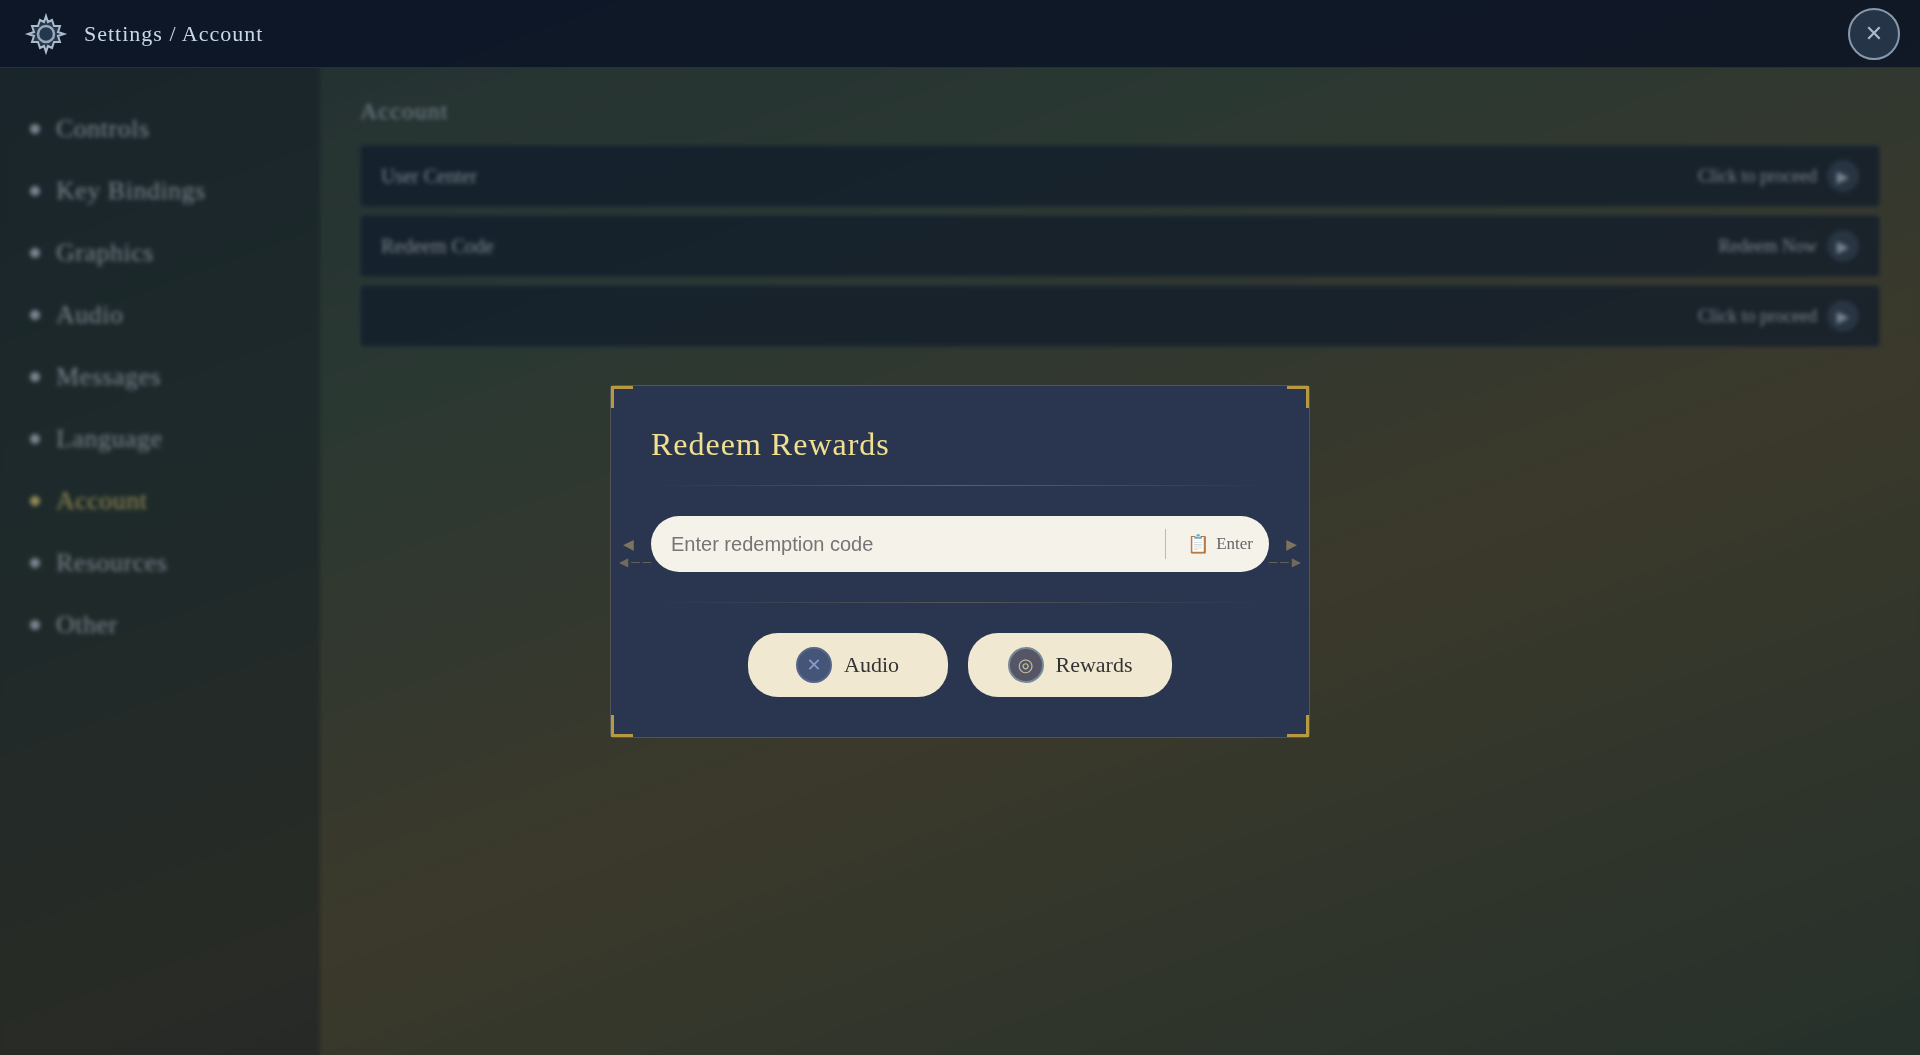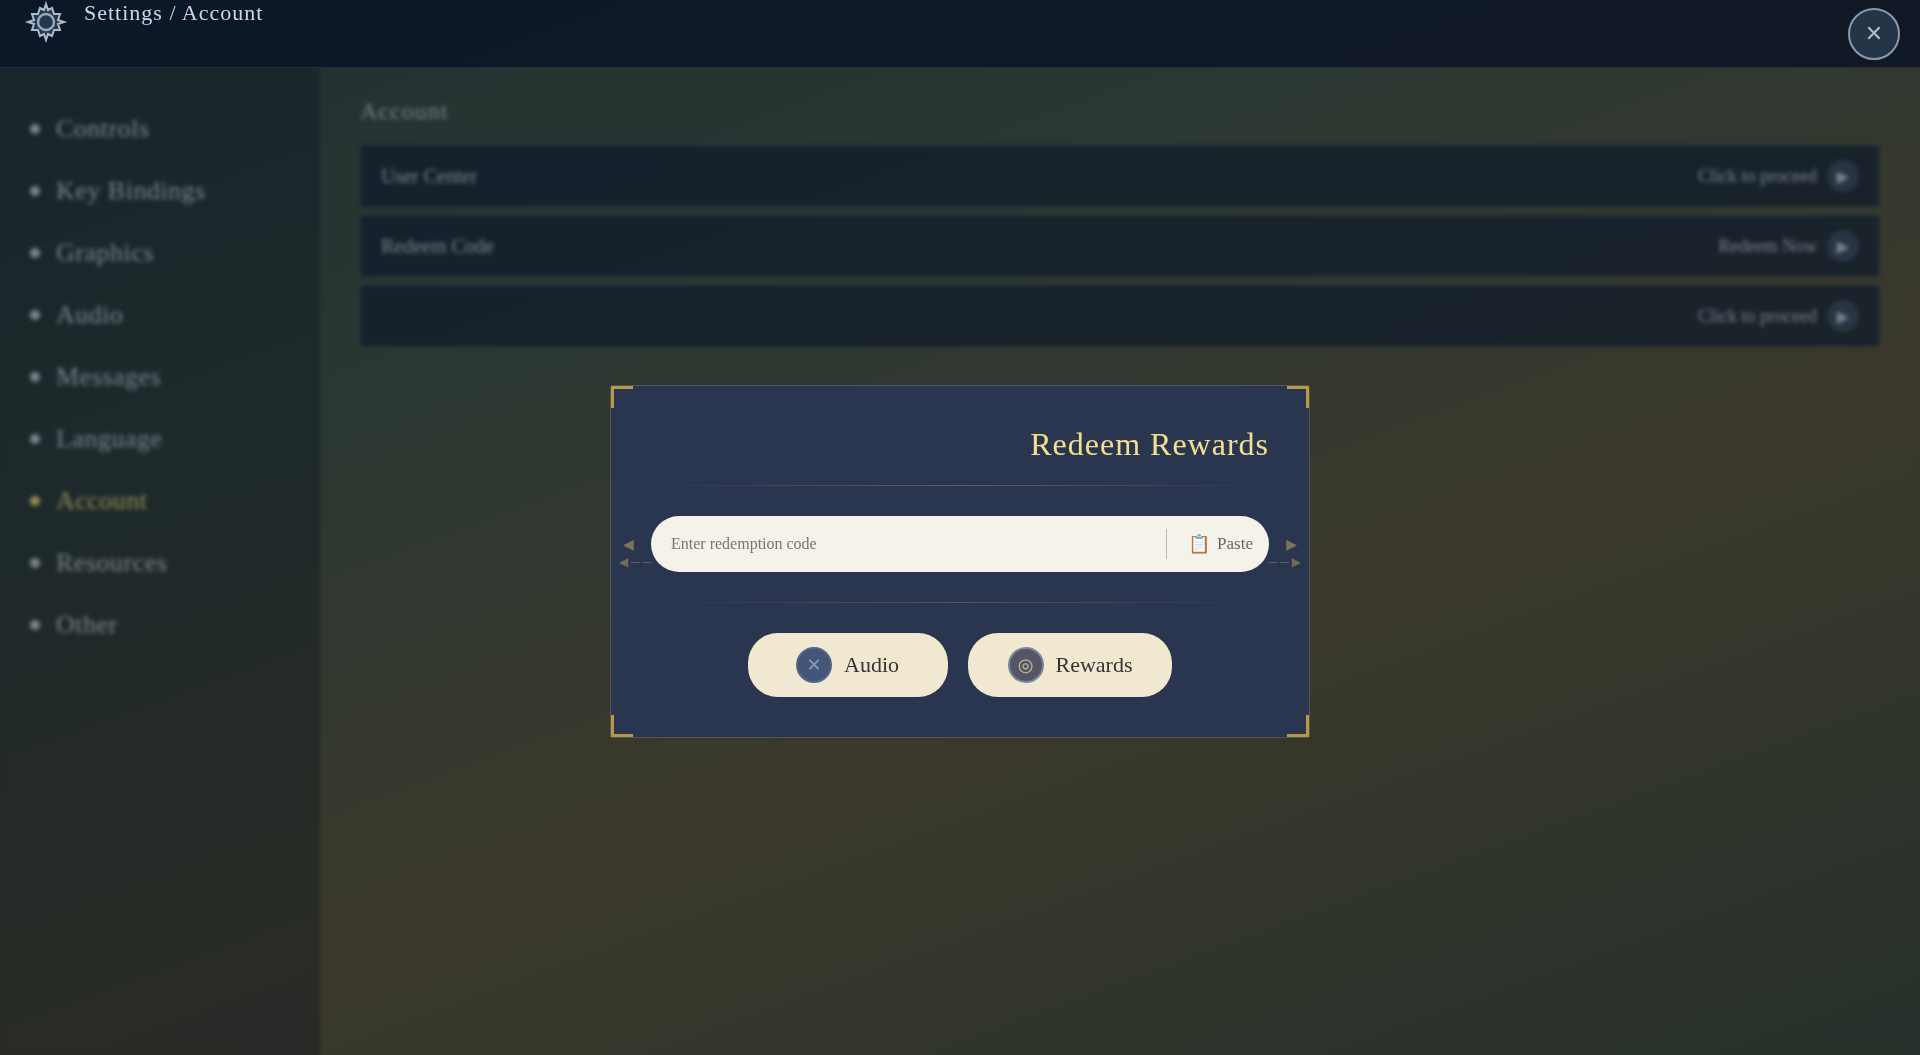--- a/index.html
+++ b/index.html
@@ -30,21 +30,21 @@
 
     
     .header {
       position: absolute;
       top: 0;
       left: 0;
       right: 0;
       height: 68px;
       background: rgba(10, 18, 35, 0.9);
       display: flex;
-      align-items: flex-start;
+      align-items: center;
       padding: 0 24px;
       border-bottom: 1px solid rgba(255,255,255,0.1);
     }
 
     .header-gear-icon {
       width: 44px;
       height: 44px;
       margin-right: 16px;
     }
 
@@ -215,21 +215,21 @@
       display: flex;
       align-items: center;
       gap: 4px;
       color: rgba(180, 160, 100, 0.5);
       font-size: 12px;
     }
     .side-handle-left { left: 8px; }
     .side-handle-right { right: 8px; }
 
     .modal-title {
-      text-align: right;
+      text-align: left;
       color: #f0e090;
       font-size: 32px;
       margin-bottom: 22px;
       font-weight: normal;
       letter-spacing: 1px;
     }
 
     
     .modal-line {
       height: 1px;
@@ -256,23 +256,23 @@
       color: rgba(180,160,100,0.6);
       font-size: 14px;
     }
     .input-side-deco-left { left: -28px; }
     .input-side-deco-right { right: -28px; }
 
     .code-input {
       flex: 1;
       border: none;
       background: transparent;
-      font-size: 16px;
+      font-size: 20px;
       color: #888;
-      font-family: Liberation Serif, serif;
+      font-family: Liberation Sans, sans-serif;
       outline: none;
     }
 
     .divider-line {
       width: 1px;
       height: 30px;
       background: #bbb;
       margin: 0 10px;
     }
 
@@ -450,21 +450,21 @@
     <div class="modal-title">Redeem Rewards</div>
 
     <div class="modal-line"></div>
 
     <div class="code-input-wrapper">
       <span class="input-side-deco input-side-deco-left">◀</span>
       <input class="code-input" type="text" placeholder="Enter redemption code" style="">
       <div class="divider-line"></div>
       <button class="paste-btn">
         <span class="paste-icon">📋</span>
-        <span>Paste</span>
+        <span>Enter</span>
       </button>
       <span class="input-side-deco input-side-deco-right">▶</span>
     </div>
 
     <div class="modal-bottom-line"></div>
 
     <div class="modal-buttons">
       <button class="modal-btn btn-cancel">
         <div class="btn-icon">✕</div>
         <span>Audio</span>

